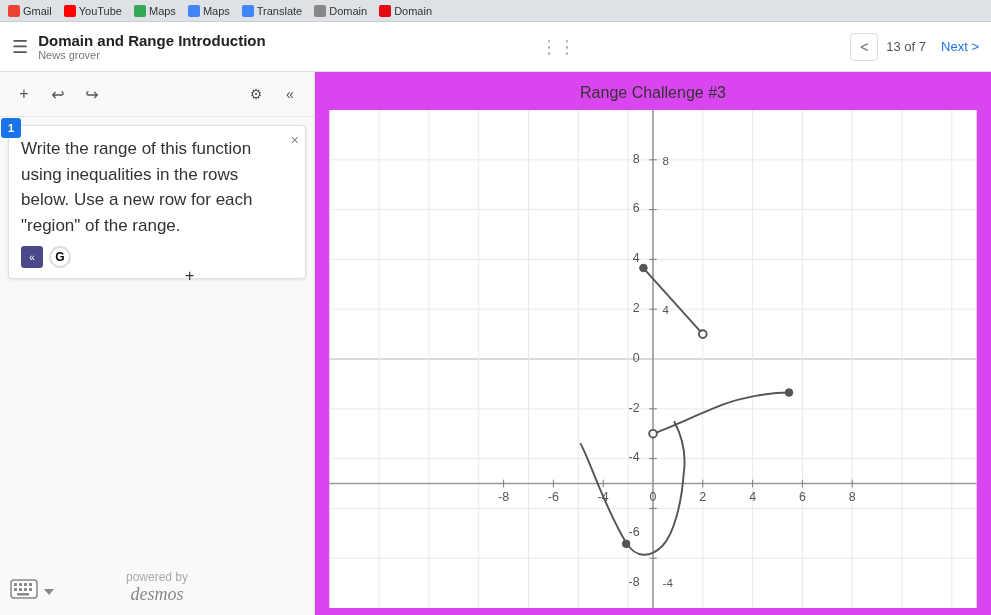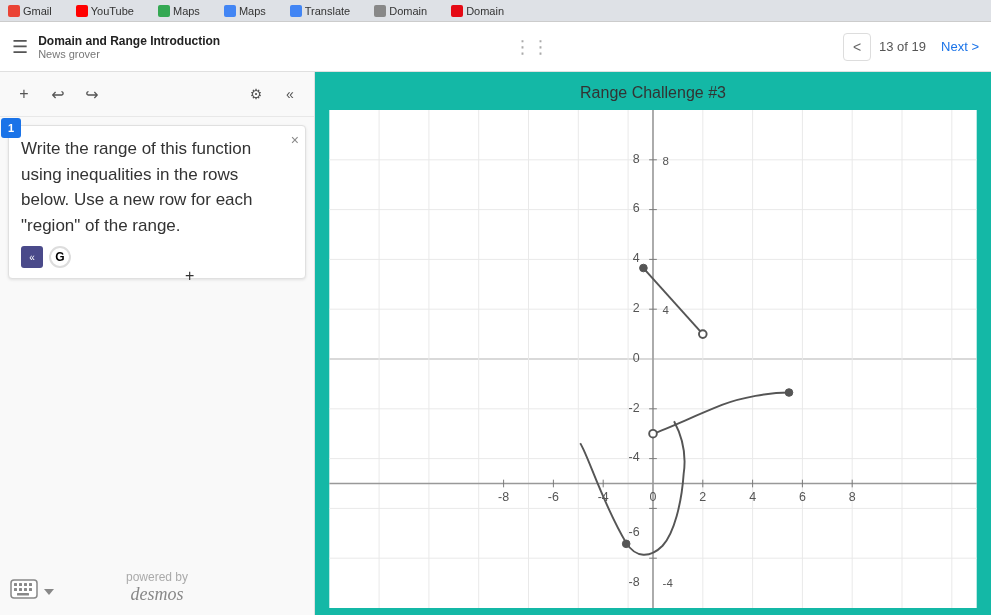--- a/index.html
+++ b/index.html
@@ -5,21 +5,21 @@
     * { box-sizing: border-box; margin: 0; padding: 0; }
     body { font-family: Arial, sans-serif; background: #f5f5f5; width: 991px; height: 615px; overflow: hidden; }
 
     
     .browser-bar {
       height: 22px;
       background: #dee1e6;
       display: flex;
       align-items: center;
       padding: 8px 8px;
-      gap: 24px;
+      gap: 12px;
       font-size: 11px;
       color: #333;
       border-bottom: 1px solid #ccc;
     }
     .browser-tab {
       display: flex;
       align-items: center;
       gap: 3px;
       font-size: 11px;
     }
@@ -47,21 +47,21 @@
       align-items: center;
       gap: 10px;
     }
     .hamburger {
       font-size: 18px;
       cursor: pointer;
       color: #555;
     }
     .header-title-block {}
     .header-title {
-      font-size: 12px;
+      font-size: 15px;
       font-weight: 600;
       color: #222;
     }
     .header-subtitle {
       font-size: 11px;
       color: #777;
     }
     .header-center {
       display: flex;
       align-items: center;
@@ -219,21 +219,21 @@
     
     .keyboard-icon {
       position: absolute;
       bottom: 12px;
       left: 10px;
     }
 
     
     .graph-area {
       flex: 1;
-      background: #14b8a6;
+      background: #d946ef;
       position: relative;
       overflow: hidden;
     }
     .graph-title {
       text-align: center;
       font-size: 16px;
       color: #333;
       padding: 12px 0 8px;
       font-weight: 400;
     }
@@ -292,21 +292,21 @@
     <div class="header-title-block">
       <div class="header-title">Domain and Range Introduction</div>
       <div class="header-subtitle">News grover</div>
     </div>
   </div>
   <div class="header-center">
     <span>⋮⋮</span>
   </div>
   <div class="header-right">
     <div class="nav-arrow">&lt;</div>
-    <span class="nav-counter">13 of 19</span>
+    <span class="nav-counter">13 of 7</span>
     <span class="nav-next">Next &gt;</span>
   </div>
 </div>
 
 <div class="main-layout">
 
   <div class="sidebar">
     <div class="sidebar-toolbar">
       <button class="toolbar-btn">+</button>
       <button class="toolbar-btn">↩</button>

